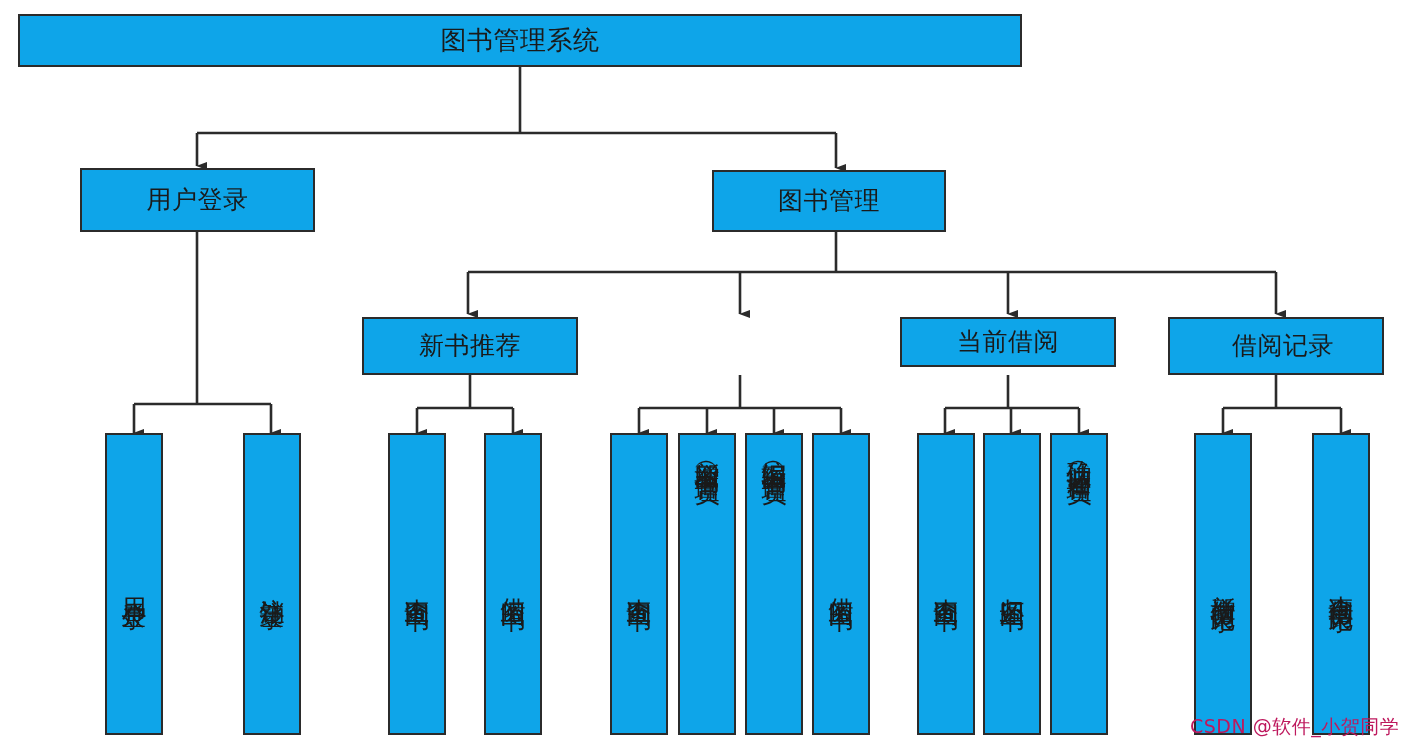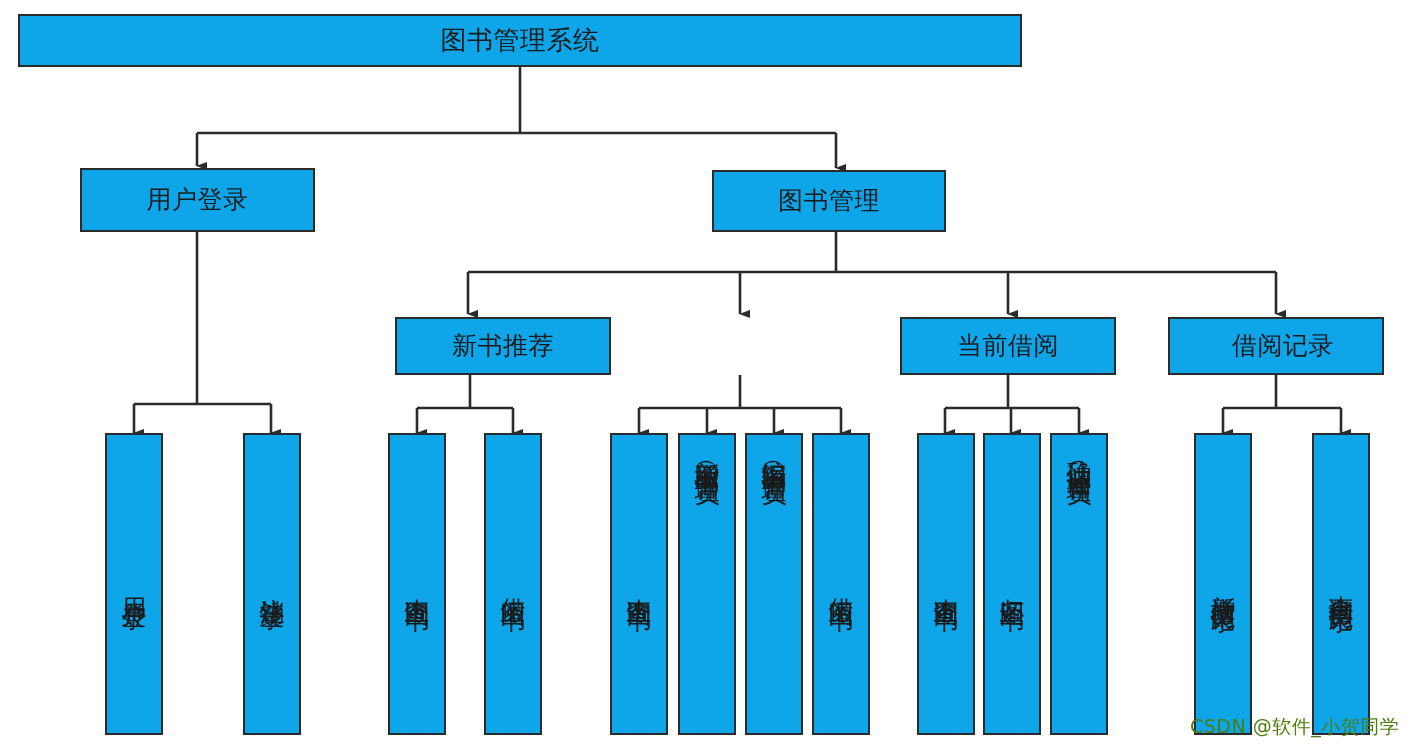--- a/index.html
+++ b/index.html
@@ -59,21 +59,21 @@
     font-size: 25px;
     letter-spacing: 3px;
     line-height: 1;
   }
   .node-v.vcenter {
     align-items: center;
     padding-top: 0;
   }
   .watermark {
     position: absolute;
-    color: #4d7c0f;
+    color: #be185d;
     font-size: 19px;
     white-space: nowrap;
     letter-spacing: 0.5px;
     pointer-events: none;
   }
 </style>
 </head>
 <body>
 
 <div id="diagram-root">
@@ -134,24 +134,24 @@
     <span class="node-label">图书管理系统</span>
   </div>
 
   <div class="node-box node-h" style="left:80px; top:168px; width:235px; height:64px;">
     <span class="node-label">用户登录</span>
   </div>
   <div class="node-box node-h" style="left:712px; top:170px; width:234px; height:62px;">
     <span class="node-label">图书管理</span>
   </div>
 
-  <div class="node-box node-h" style="left:362px; top:317px; width:216px; height:58px;margin-left:33px;">
+  <div class="node-box node-h" style="left:362px; top:317px; width:216px; height:58px;">
     <span class="node-label">新书推荐</span>
   </div>
-  <div class="node-box node-h" style="left:900px; top:317px; width:216px; height:58px;">
+  <div class="node-box node-h" style="left:900px; top:317px; width:216px; height:50px;">
     <span class="node-label">当前借阅</span>
   </div>
   <div class="node-box node-h" style="left:1168px; top:317px; width:216px; height:58px;padding-left:14px;">
     <span class="node-label">借阅记录</span>
   </div>
 
   <div class="node-box node-v vcenter" style="left:105px; top:433px; width:58px; height:302px;">
     <span class="node-label">用户登录</span>
   </div>
   <div class="node-box node-v vcenter" style="left:243px; top:433px; width:58px; height:302px;">

